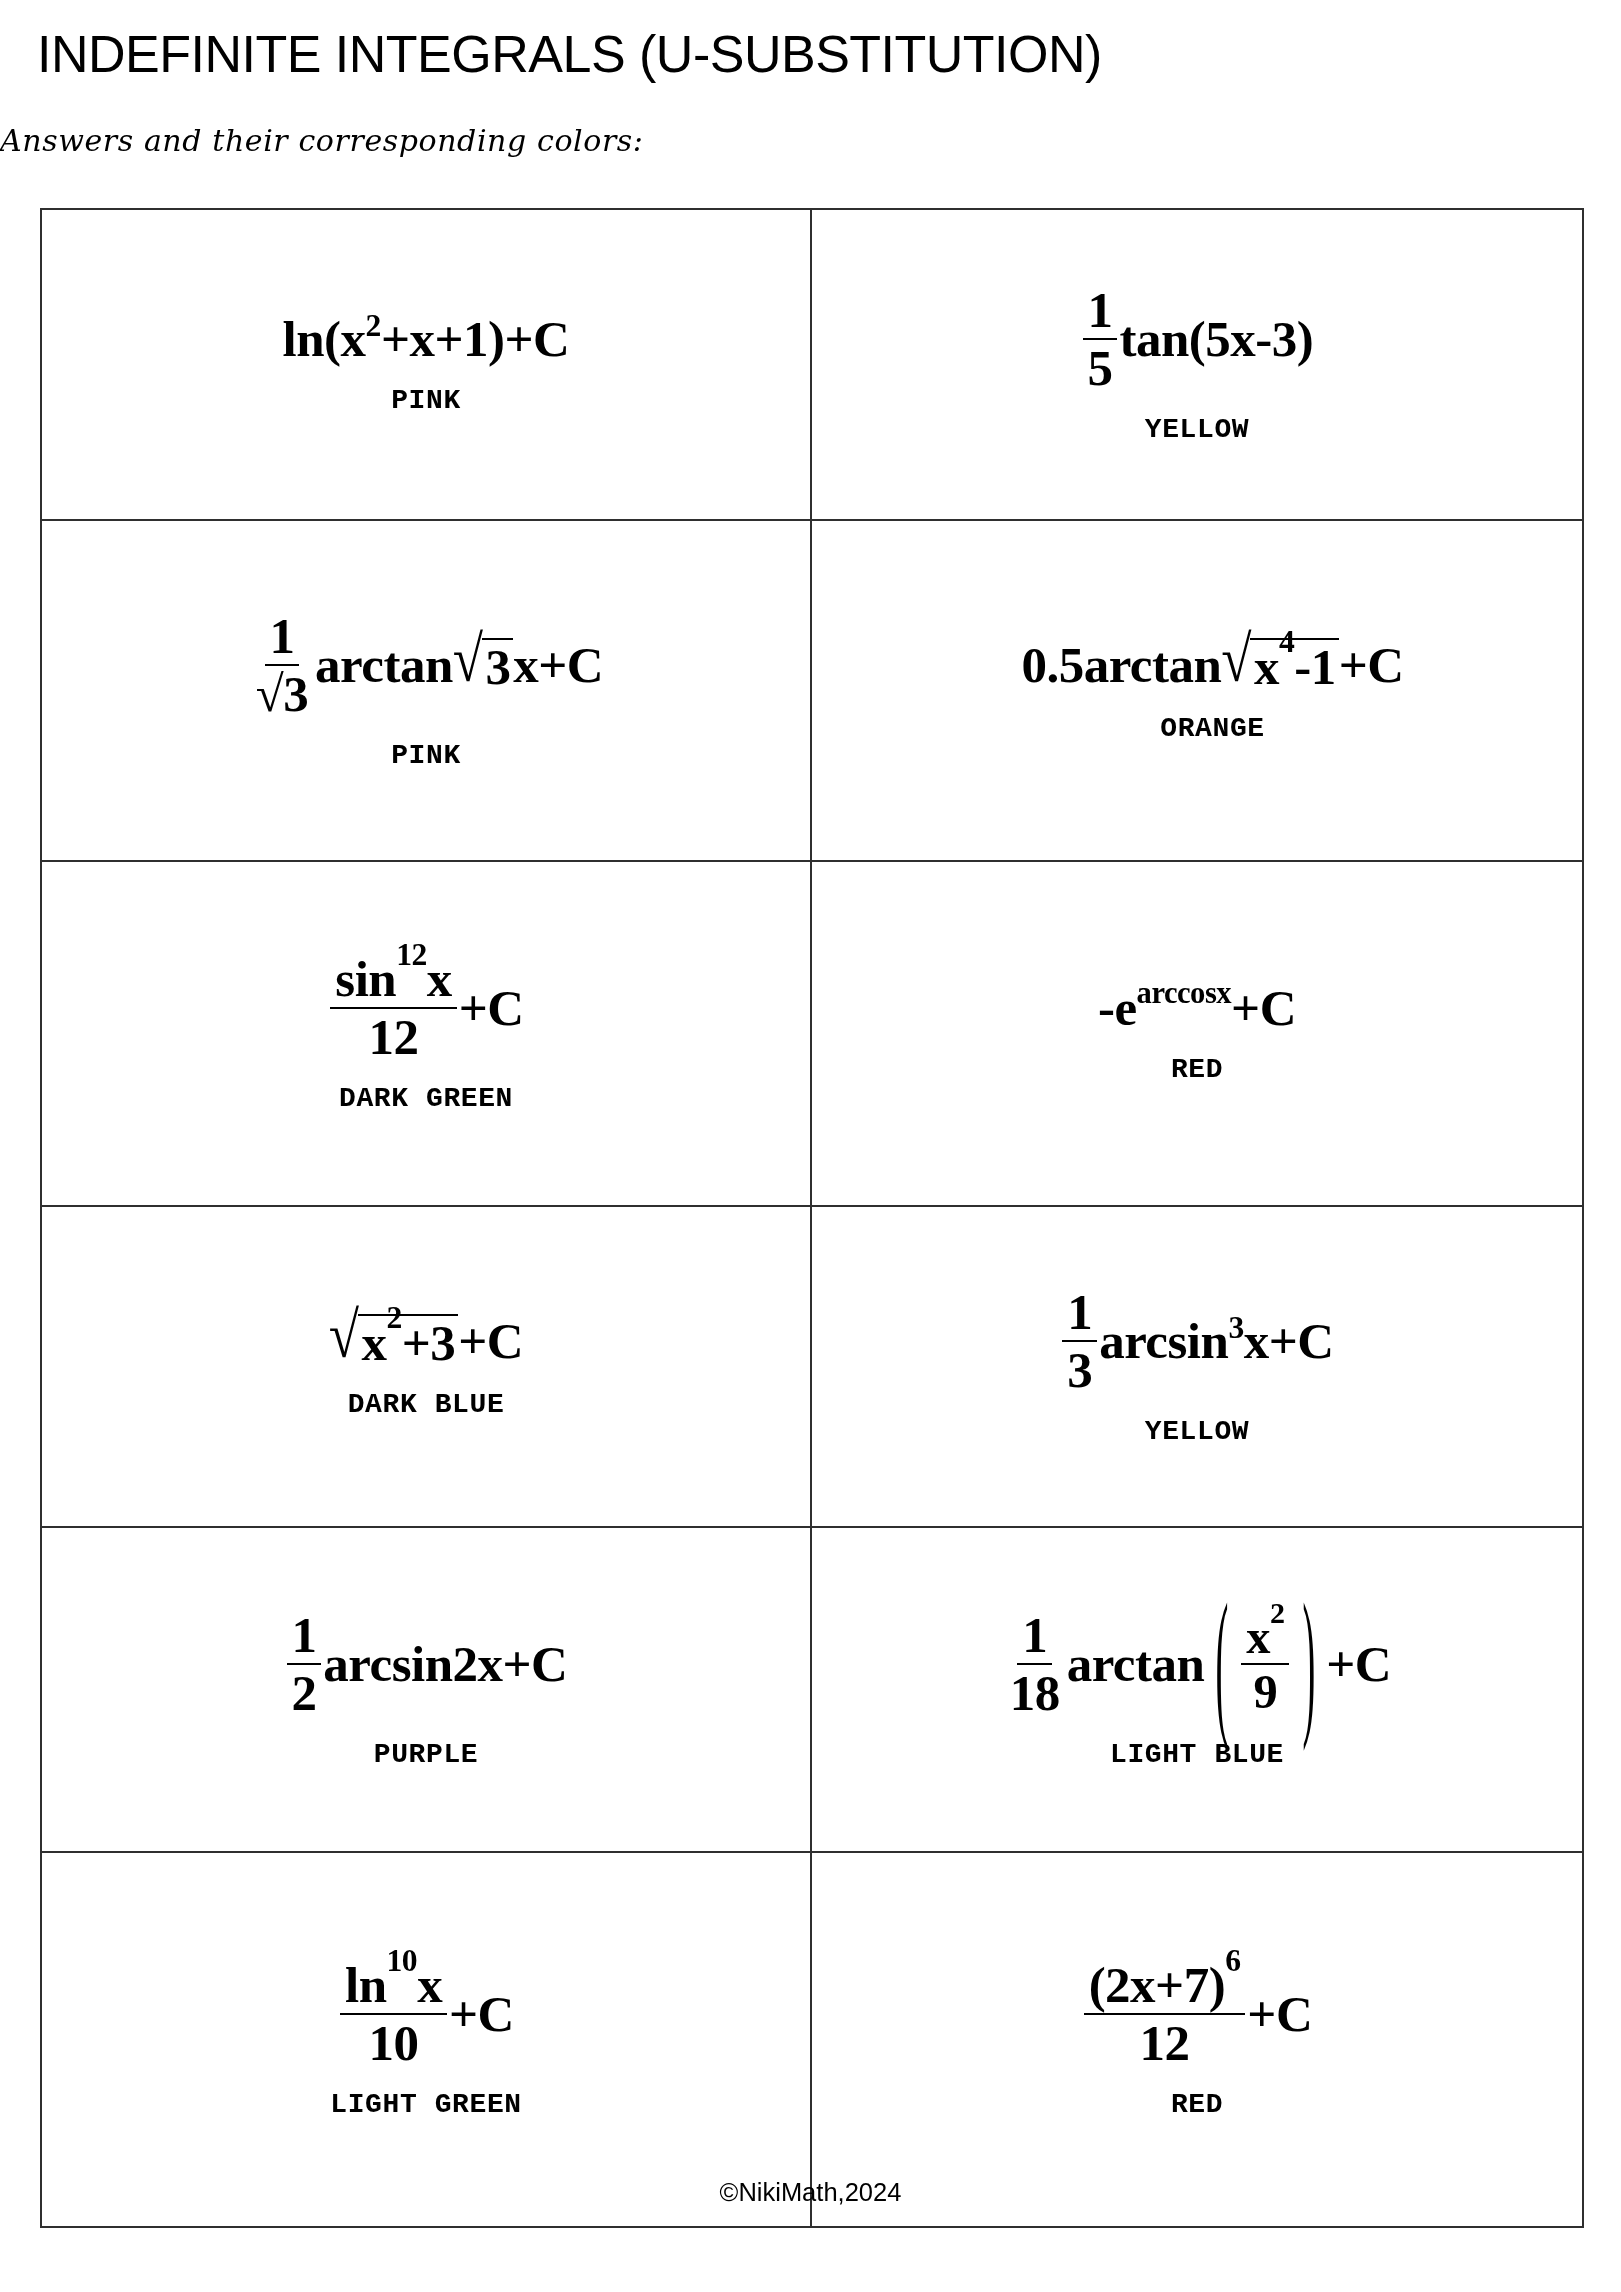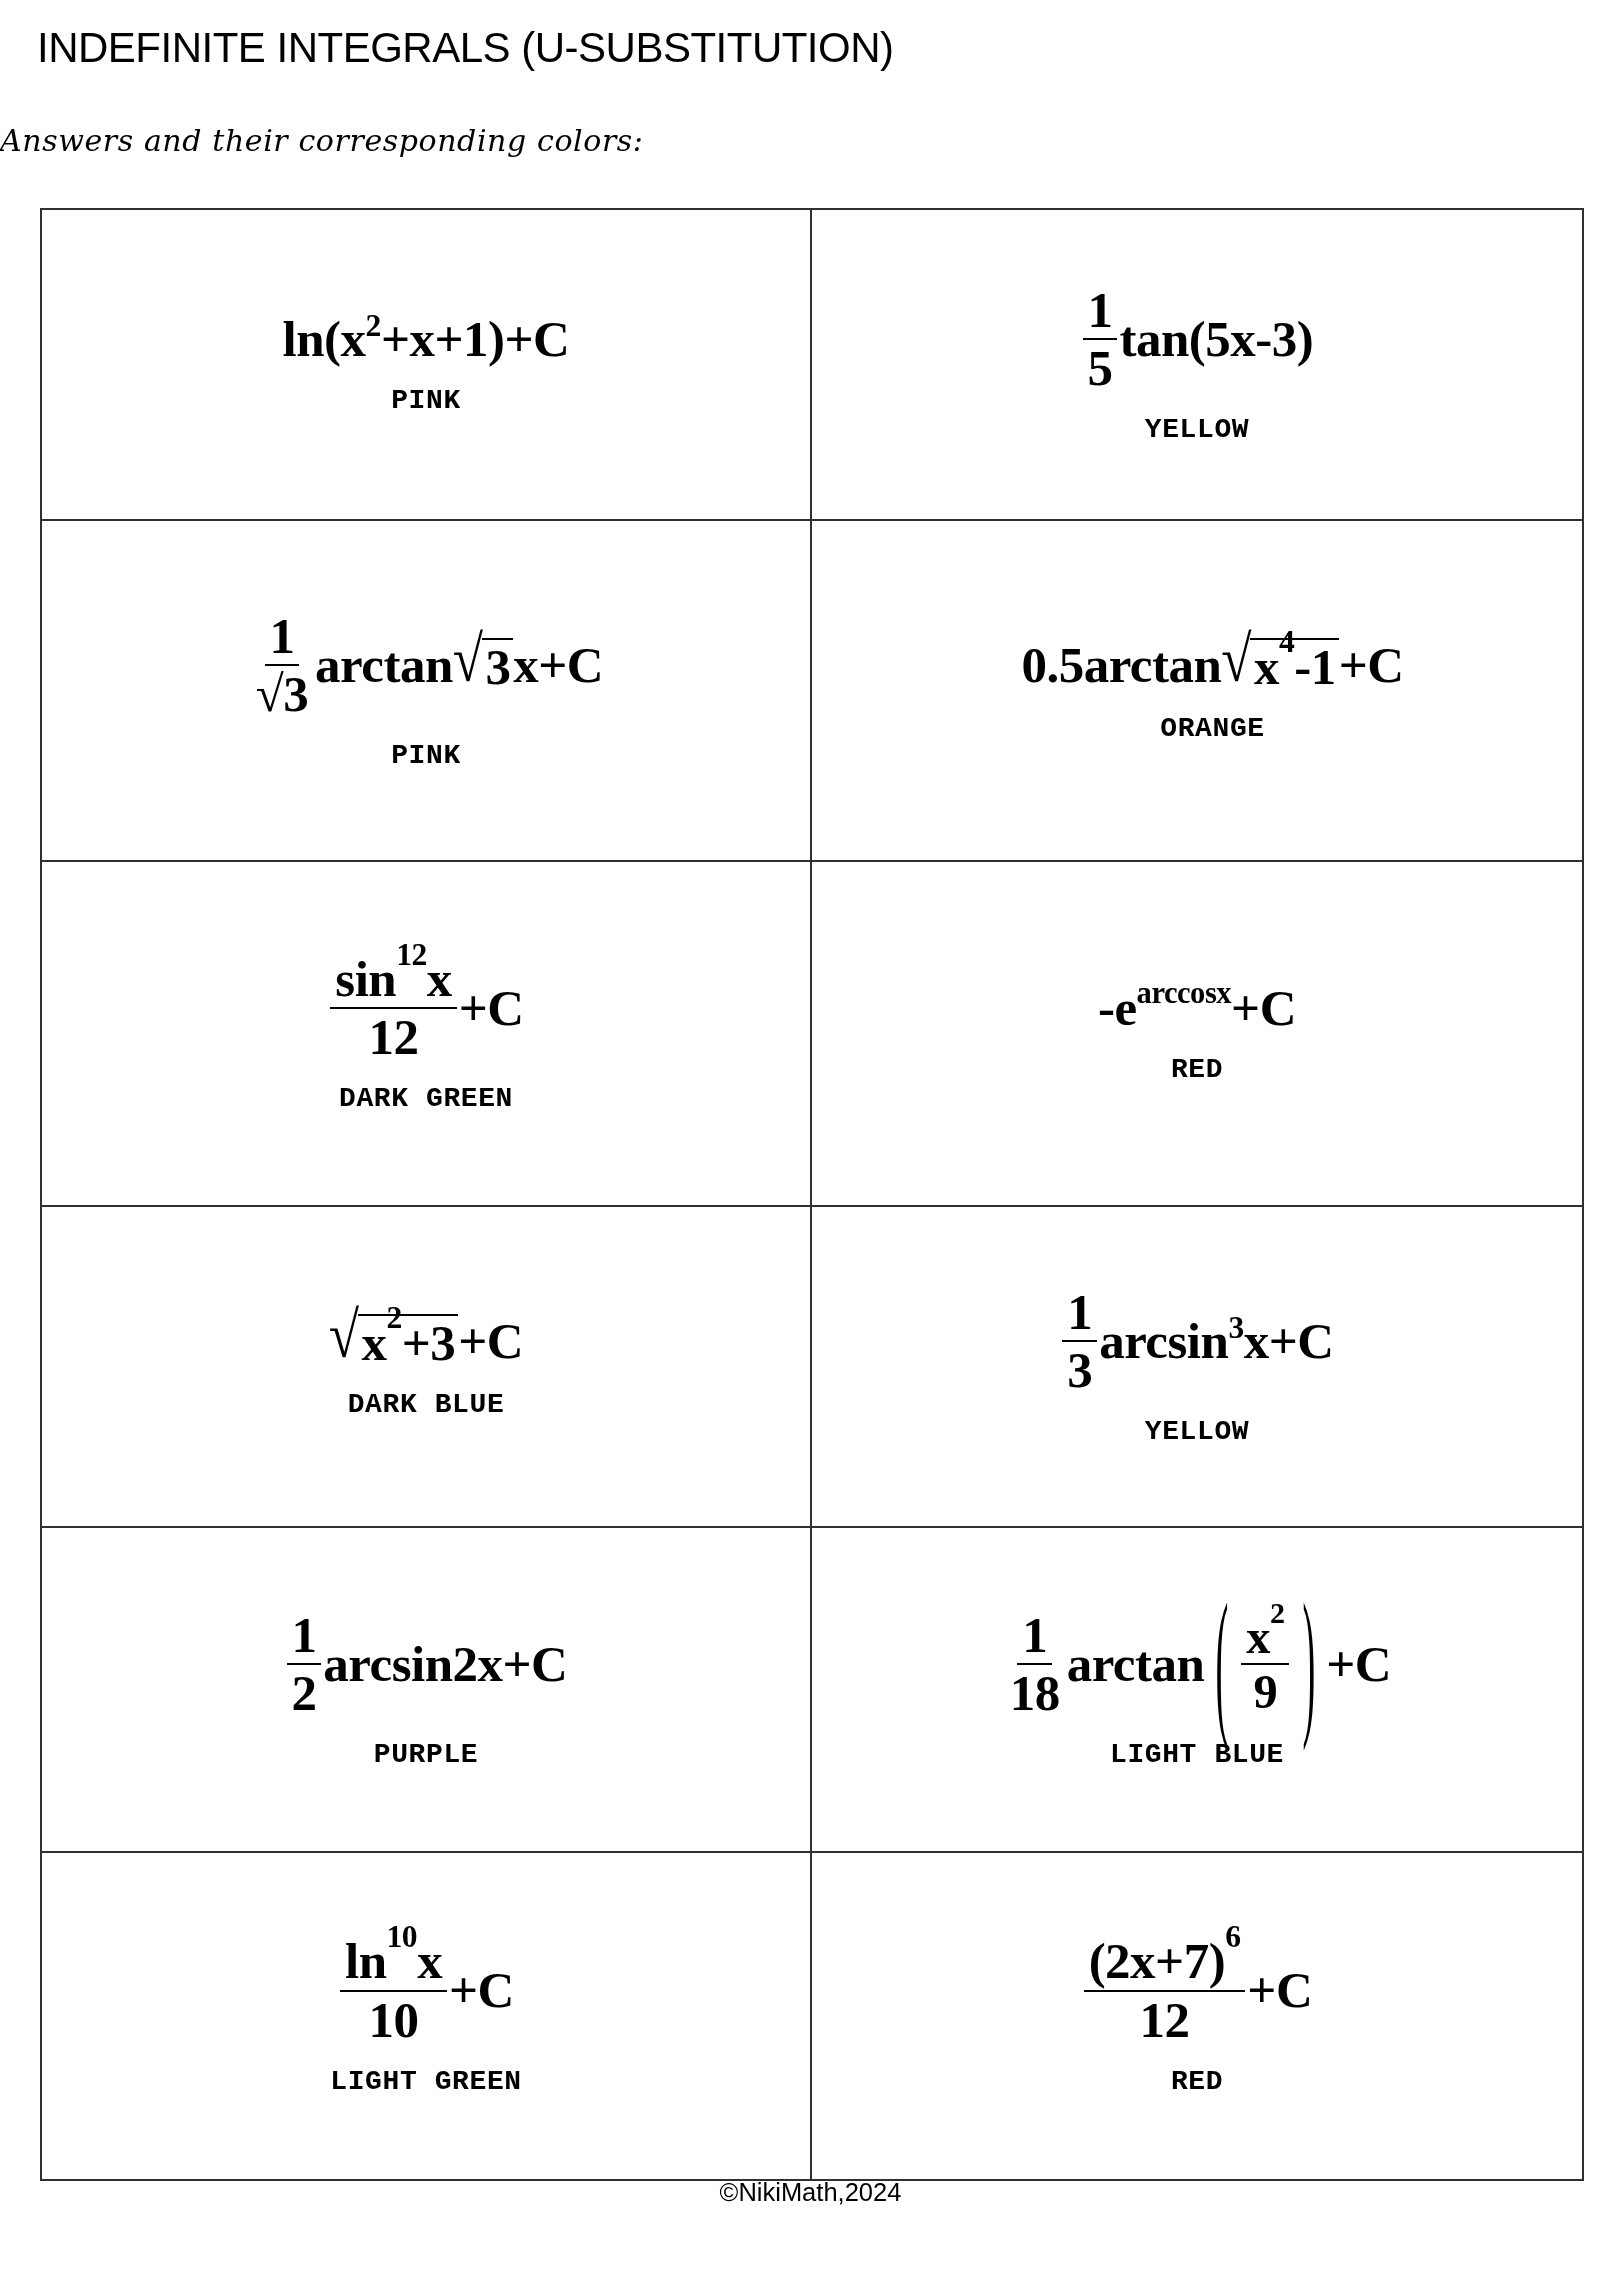--- a/index.html
+++ b/index.html
@@ -21,21 +21,21 @@
     position: absolute;
     left: 0; top: 0;
     width: 1621px;
     height: 208px;
   }
   .doc-title {
     position: absolute;
     left: 37px;
     top: 23.5px;
     font-family: "Liberation Sans", sans-serif;
-    font-size: 42px;
+    font-size: 52px;
     font-weight: 400;
     letter-spacing: -0.5px;
     white-space: nowrap;
   }
   .activity-label {
     position: absolute;
     right: 127px;
     top: 23.5px;
     font-family: "DejaVu Serif", serif;
     font-size: 37px;
@@ -340,21 +340,21 @@
           <span class="frac">
             <span class="num"><span>ln</span><span class="sup">10</span><span>x</span></span>
             <span class="den">10</span>
           </span>
               <span>+C</span>
         </div>
         <div class="color-label">LIGHT GREEN</div>
       </div>
     </td>
     <td>
-      <div class="cell-inner" style="height:326px;">
+      <div class="cell-inner" style="height:373px;">
         <div class="formula">
           <span class="frac">
             <span class="num"><span>(2x+7)</span><span class="sup">6</span></span>
             <span class="den">12</span>
           </span>
               <span>+C</span>
         </div>
         <div class="color-label">RED</div>
       </div>
     </td>

